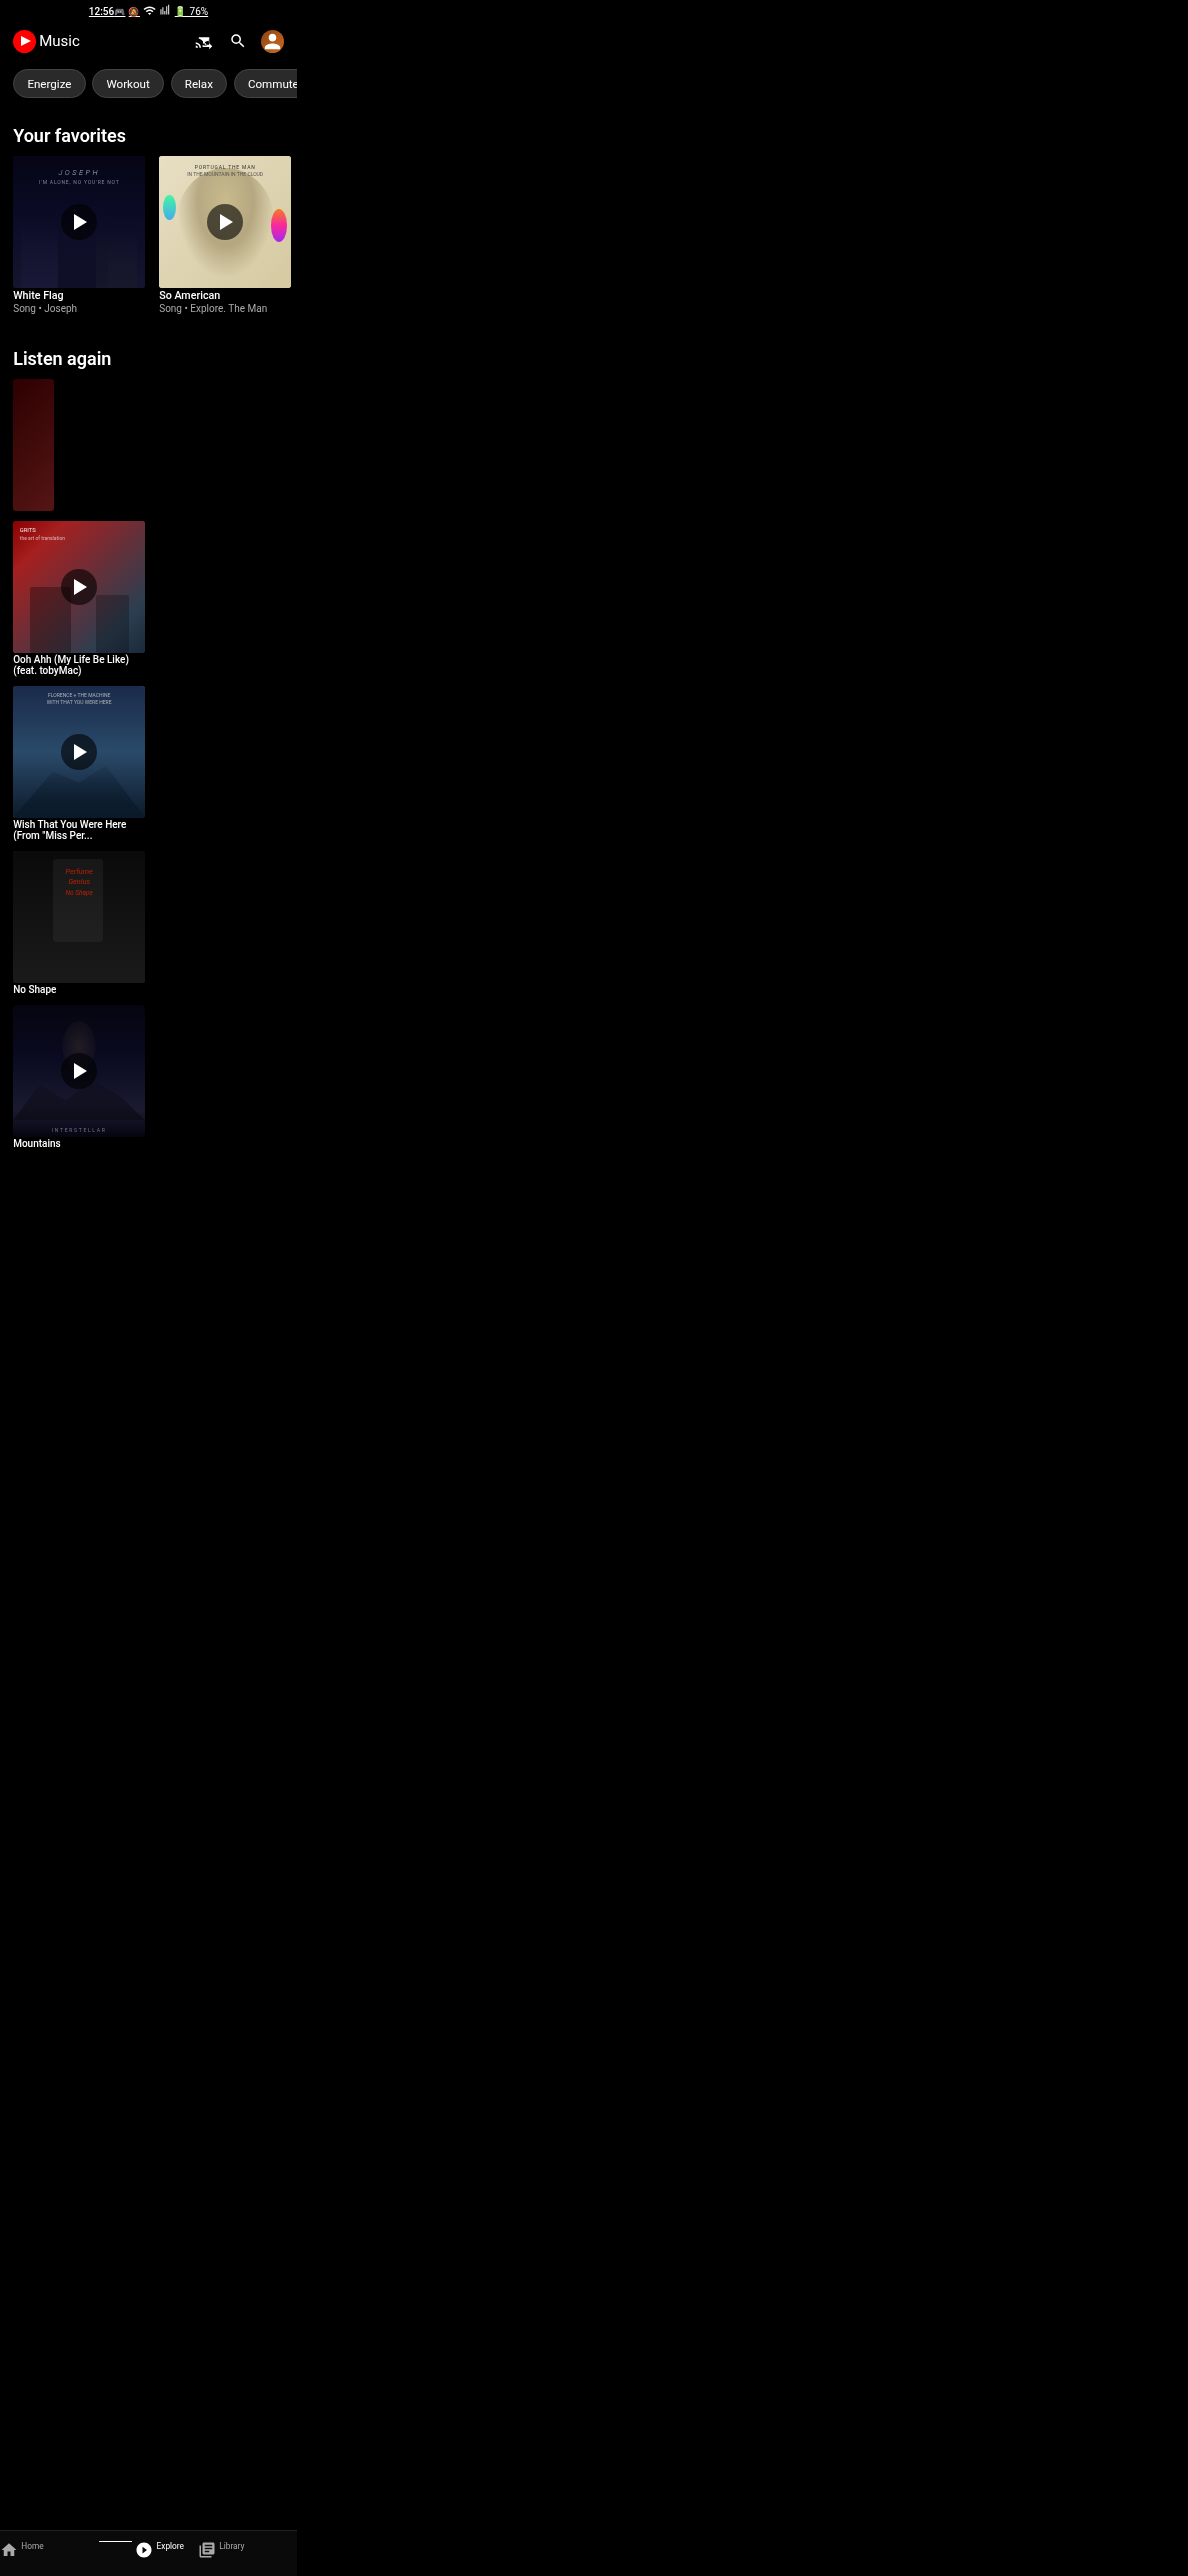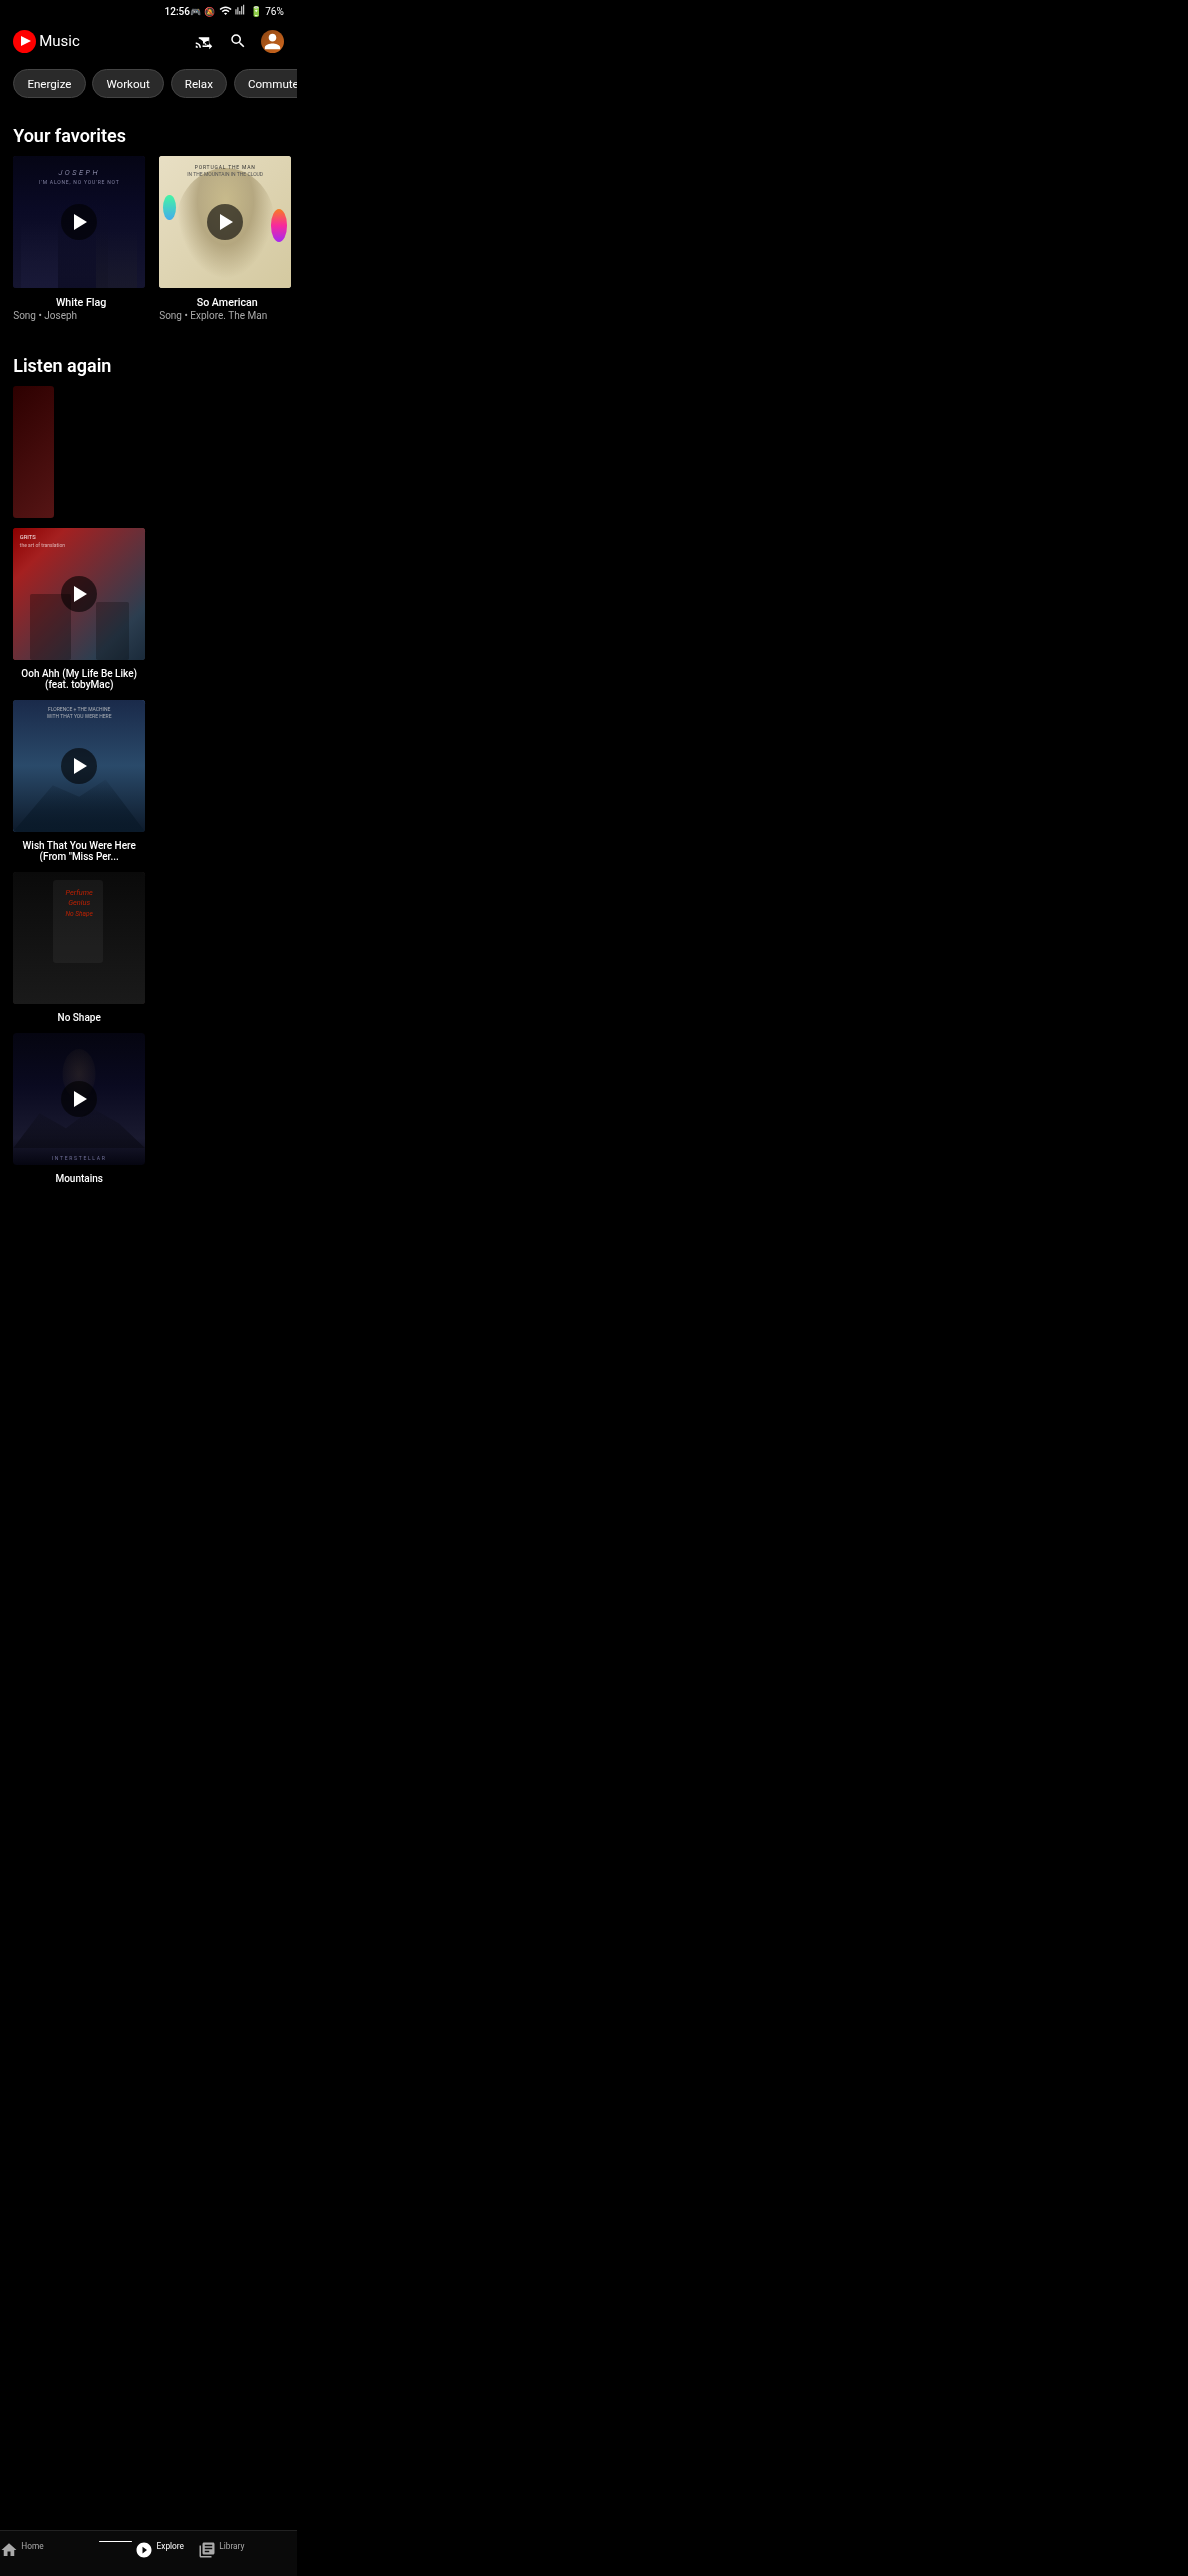--- a/index.html
+++ b/index.html
@@ -11,24 +11,25 @@
       font-family: 'Roboto', Arial, sans-serif;
       width: 297px;
       min-height: 644px;
       overflow-x: hidden;
       position: relative;
     }
 
     
     .status-bar {
       display: flex;
-      justify-content: flex-end;
+      justify-content: center;
       align-items: center;
       padding: 6.6px 13.2px;
       height: 23px;
+      text-decoration: underline;
     }
     .status-time {
       font-size: 10px;
       font-weight: 500;
       color: #fff;
     }
     .status-icons {
       display: flex;
       align-items: center;
       gap: 3.3px;
@@ -172,22 +173,21 @@
       height: 0;
       border-top: 8.3px solid transparent;
       border-bottom: 8.3px solid transparent;
       border-left: 13.2px solid #fff;
       margin-left: 2.5px;
     }
     .card-title {
       font-size: 10.7px;
       font-weight: 500;
       color: #fff;
-      margin-top: 8px;
-      text-align: center;
+      margin-top: 1px;
     }
     .card-subtitle {
       font-size: 10px;
       color: #aaa;
       margin-top: 1.7px;
     }
 
     
     .art-joseph {
       width: 100%;

